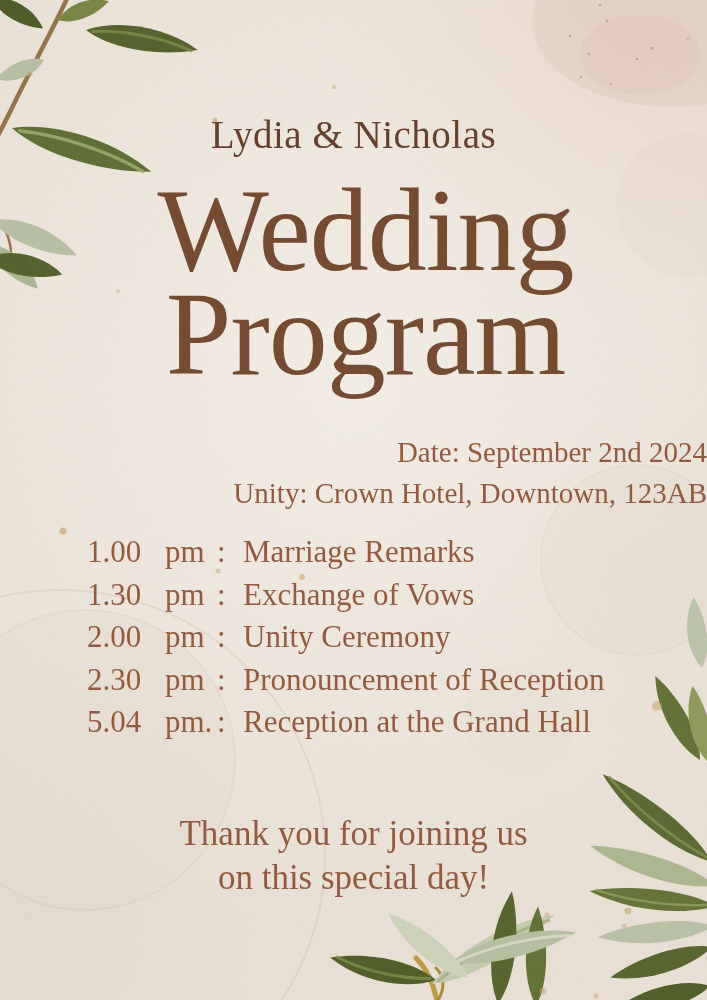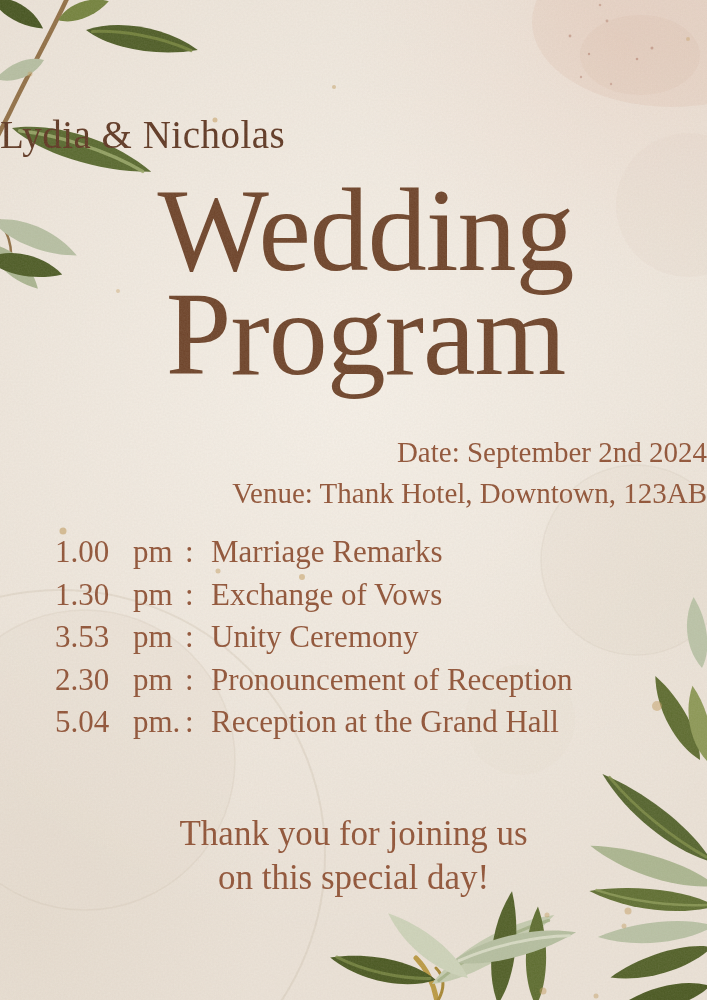--- a/index.html
+++ b/index.html
@@ -13,42 +13,42 @@
       radial-gradient(120% 90% at 50% 38%, rgba(255,252,246,0.55), rgba(255,252,246,0) 62%),
       radial-gradient(60% 40% at 88% 4%, rgba(226,186,170,0.28), rgba(226,186,170,0) 65%),
       radial-gradient(55% 45% at 4% 92%, rgba(223,212,197,0.45), rgba(223,212,197,0) 60%),
       radial-gradient(40% 30% at 92% 58%, rgba(224,211,196,0.30), rgba(224,211,196,0) 60%);
   }
   .decor{position:absolute;top:0;left:0;z-index:1;}
   .grainlayer{position:absolute;top:0;left:0;z-index:3;pointer-events:none;}
   .content{position:absolute;top:0;left:0;width:707px;height:1000px;z-index:2;}
   .names{
     position:absolute;top:115px;left:0;width:100%;
-    text-align:left;font-size:39px;line-height:1;
+    text-align:center;font-size:39px;line-height:1;
     color:#5c341f;letter-spacing:0.5px;
   }
   .title{
     position:absolute;top:179px;left:12px;width:100%;margin:0;
     text-align:center;font-size:118px;line-height:0.88;font-weight:400;
     color:#6b4026;letter-spacing:-1px;
   }
   .title span{display:block;}
   .meta{
     position:absolute;top:432px;left:0;width:100%;
     text-align:right;font-size:29px;line-height:40.5px;
     color:#8e5033;
   }
   .schedule{
     position:absolute;top:531px;left:0;width:100%;
     font-size:31px;color:#8e5033;
   }
   .srow{
     display:grid;
     grid-template-columns:78px 52px 26px auto;
-    padding-left:55px;
+    padding-left:87px;
     line-height:42.5px;
     white-space:nowrap;
   }
   .thanks{
     position:absolute;top:812px;left:0;width:100%;
     text-align:center;font-size:35px;line-height:43.5px;
     color:#8e5033;
   }
 </style>
 </head>
@@ -150,38 +150,38 @@
   <div class="content">
     <div class="names">Lydia &amp; Nicholas</div>
 
     <h1 class="title">
       <span>Wedding</span>
       <span>Program</span>
     </h1>
 
     <div class="meta">
       <div>Date: September 2nd 2024</div>
-      <div>Venue: Thank Hotel, Downtown, 123AB</div>
+      <div>Unity: Crown Hotel, Downtown, 123AB</div>
     </div>
 
     <div class="schedule">
       <div class="srow">
         <span>1.00</span>
         <span>pm</span>
         <span>:</span>
         <span>Marriage Remarks</span>
       </div>
       <div class="srow">
         <span>1.30</span>
         <span>pm</span>
         <span>:</span>
         <span>Exchange of Vows</span>
       </div>
       <div class="srow">
-        <span>3.53</span>
+        <span>2.00</span>
         <span>pm</span>
         <span>:</span>
         <span>Unity Ceremony</span>
       </div>
       <div class="srow">
         <span>2.30</span>
         <span>pm</span>
         <span>:</span>
         <span>Pronouncement of Reception</span>
       </div>

